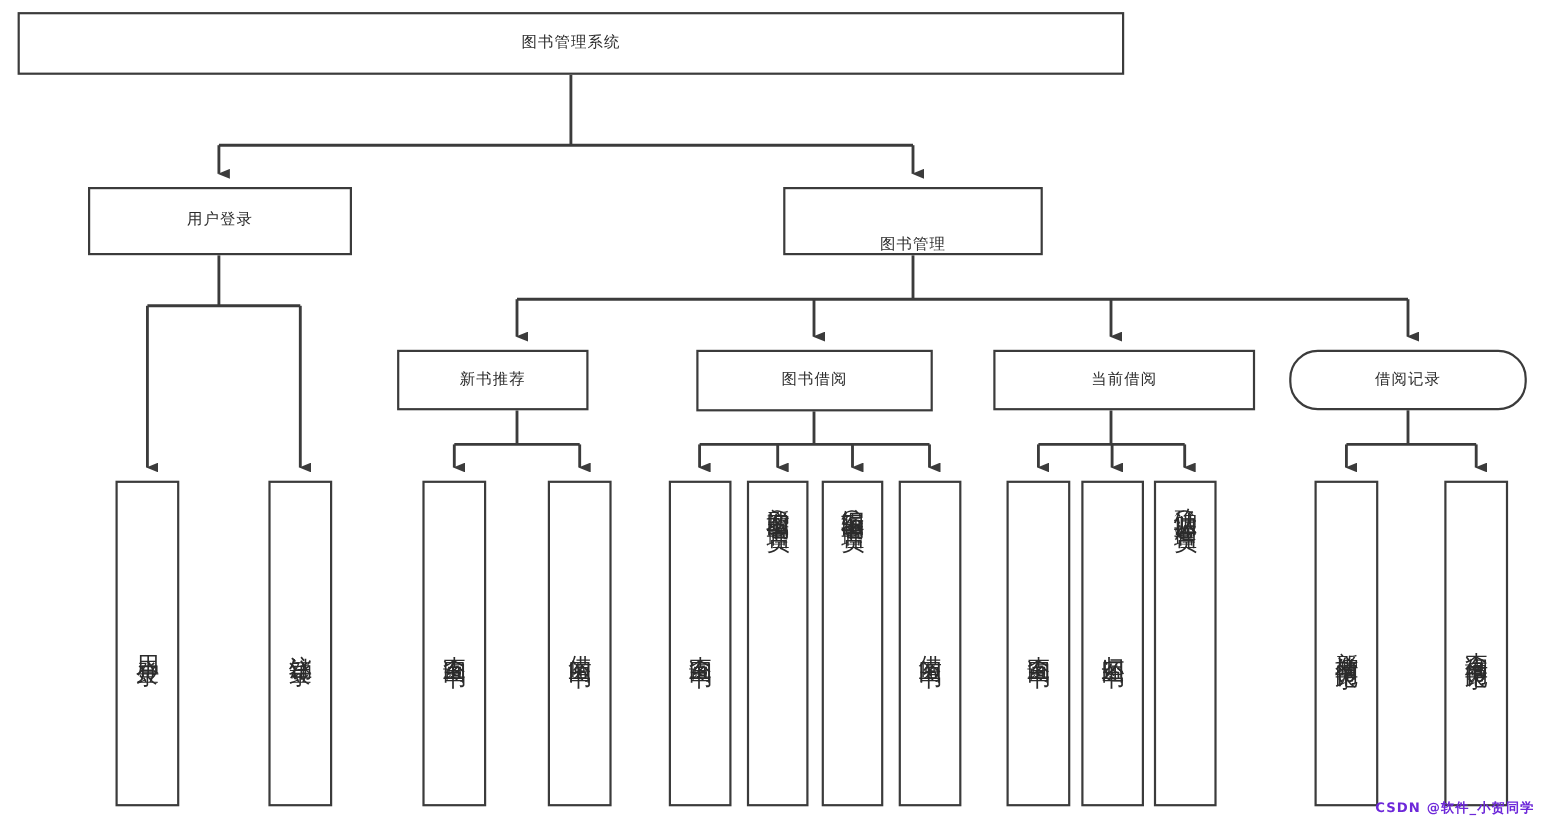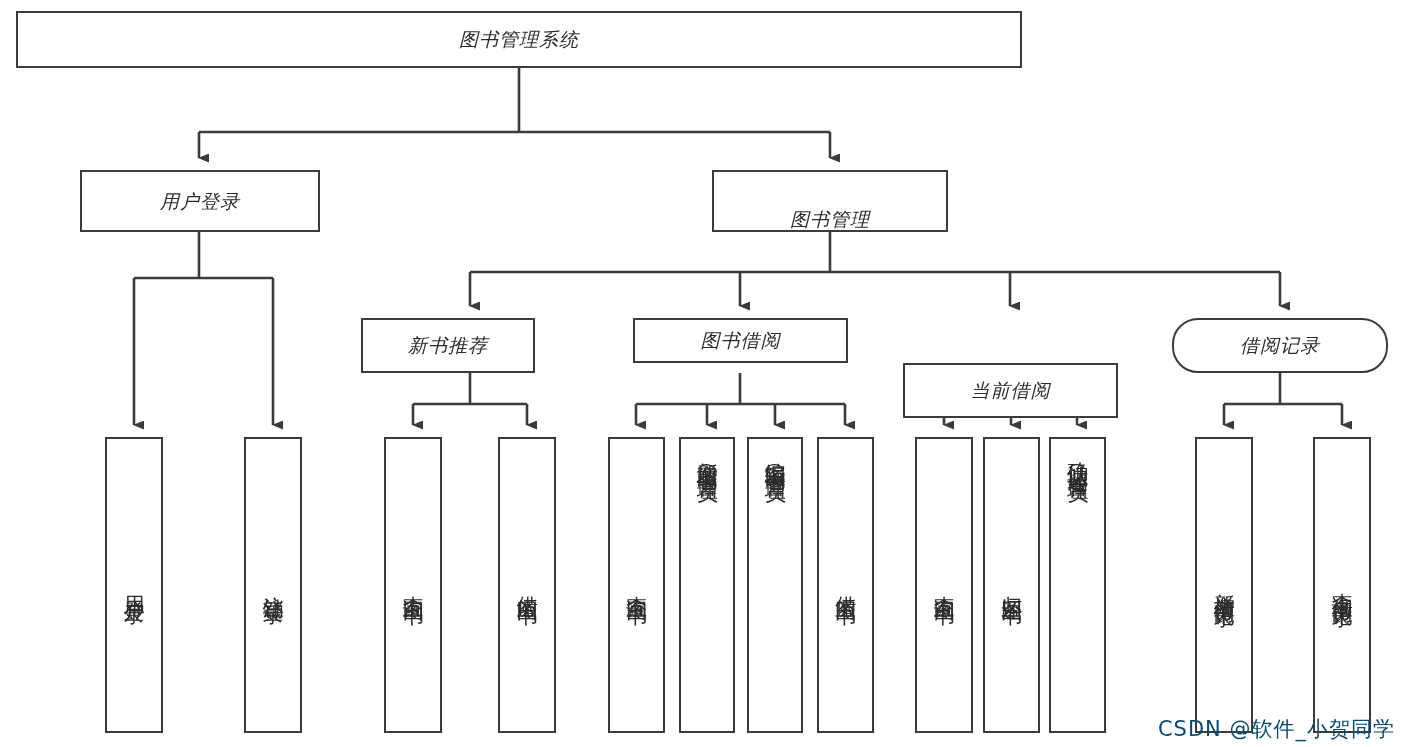--- a/index.html
+++ b/index.html
@@ -4,29 +4,29 @@
 <style>
   html,body{margin:0;padding:0;background:#ffffff;}
   body{width:1405px;height:747px;overflow:hidden;
        font-family:"DejaVu Sans","Liberation Sans",sans-serif;}
   #diagram-root{position:relative;width:1405px;height:747px;background:#fff;}
   svg#edges{position:absolute;left:0;top:0;width:1405px;height:747px;}
   .node{position:absolute;box-sizing:border-box;background:#ffffff;
         border:2px solid #3b3b3b;display:flex;align-items:center;
         justify-content:center;}
   .node .lbl{color:#2b2b2b;white-space:nowrap;line-height:1.08;}
-  .node.horiz .lbl{font-size:19px;letter-spacing:1px;font-style:italic;}
+  .node.horiz .lbl{font-size:14px;letter-spacing:1px;}
   .node.vert{align-items:flex-start;padding-top:6px;}
   .node.vert .lbl{writing-mode:vertical-rl;text-orientation:upright;
                   font-size:21px;letter-spacing:3px;text-align:center;
                   white-space:nowrap;}
   .node.vert.center{align-items:center;padding-top:0;}
-  #watermark{position:absolute;right:10px;bottom:4px;font-size:21px;
-             color:#0c4a6e;letter-spacing:1px;white-space:nowrap;
-             pointer-events:none;}
+  #watermark{position:absolute;right:10px;bottom:4px;font-size:12px;
+             color:#6d28d9;letter-spacing:1px;white-space:nowrap;
+             pointer-events:none;font-weight:bold;}
 </style>
 </head>
 <body>
 
 <div id="diagram-root">
 
   <svg id="edges" viewBox="0 0 1405 747" xmlns="http://www.w3.org/2000/svg">
     <defs>
       <marker id="arw" markerWidth="9" markerHeight="11" refX="4.5" refY="10" orient="auto" markerUnits="userSpaceOnUse">
         <path d="M0,0 L9,0 L4.5,11 Z" fill="#3b3b3b"></path>
@@ -83,24 +83,24 @@
   <div class="node horiz" style="left:80px;top:170px;width:240px;height:62px;">
     <span class="lbl">用户登录</span>
   </div>
   <div class="node horiz" style="left:712px;top:170px;width:236px;height:62px;align-items:flex-end;">
     <span class="lbl">图书管理</span>
   </div>
 
   <div class="node horiz" style="left:361px;top:318px;width:174px;height:55px;">
     <span class="lbl">新书推荐</span>
   </div>
-  <div class="node horiz" style="left:633px;top:318px;width:215px;height:45px;">
+  <div class="node horiz" style="left:633px;top:318px;width:215px;height:56px;">
     <span class="lbl">图书借阅</span>
   </div>
-  <div class="node horiz" style="left:903px;top:318px;width:215px;height:55px;margin-top:45px;">
+  <div class="node horiz" style="left:903px;top:318px;width:238px;height:55px;">
     <span class="lbl">当前借阅</span>
   </div>
   <div class="node horiz" style="left:1172px;top:318px;width:216px;height:55px;border-radius:26px;">
     <span class="lbl">借阅记录</span>
   </div>
 
   <div class="node vert center" style="left:105px;top:437px;width:58px;height:296px;">
     <span class="lbl">用户登录</span>
   </div>
   <div class="node vert center" style="left:244px;top:437px;width:58px;height:296px;">

